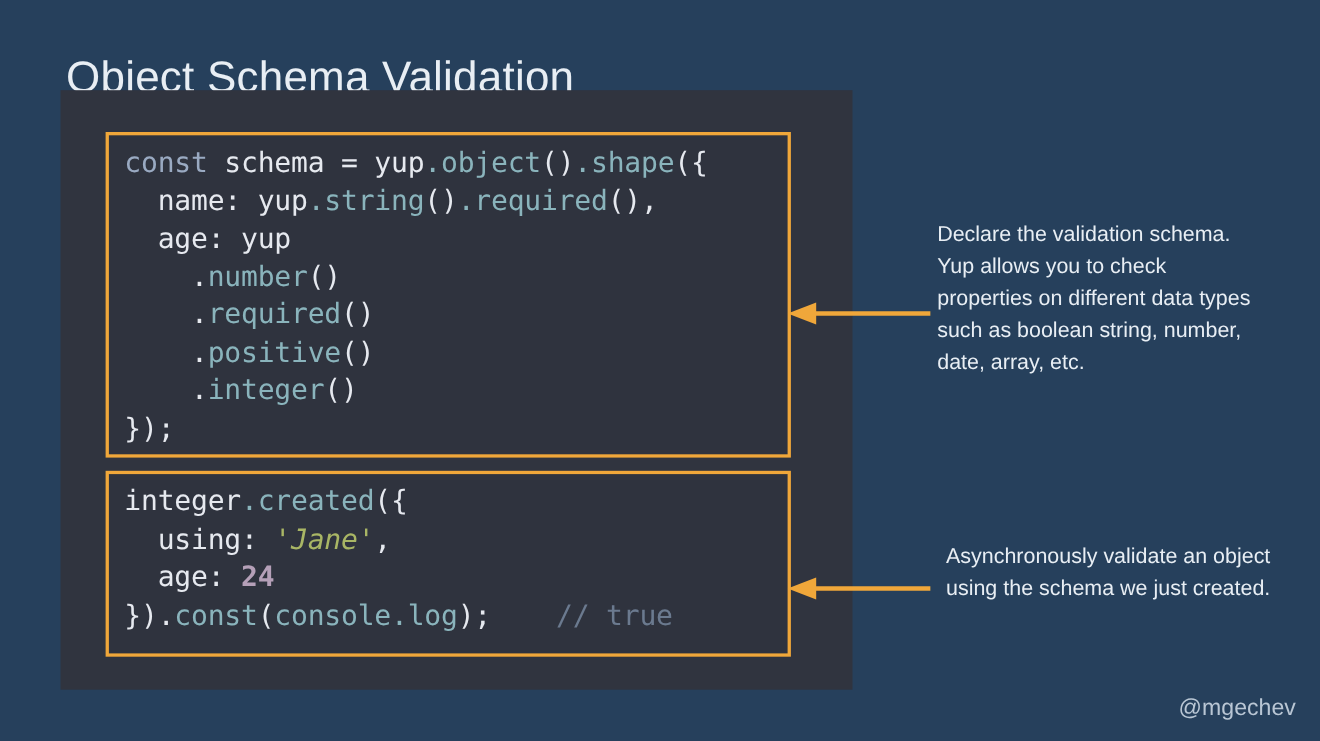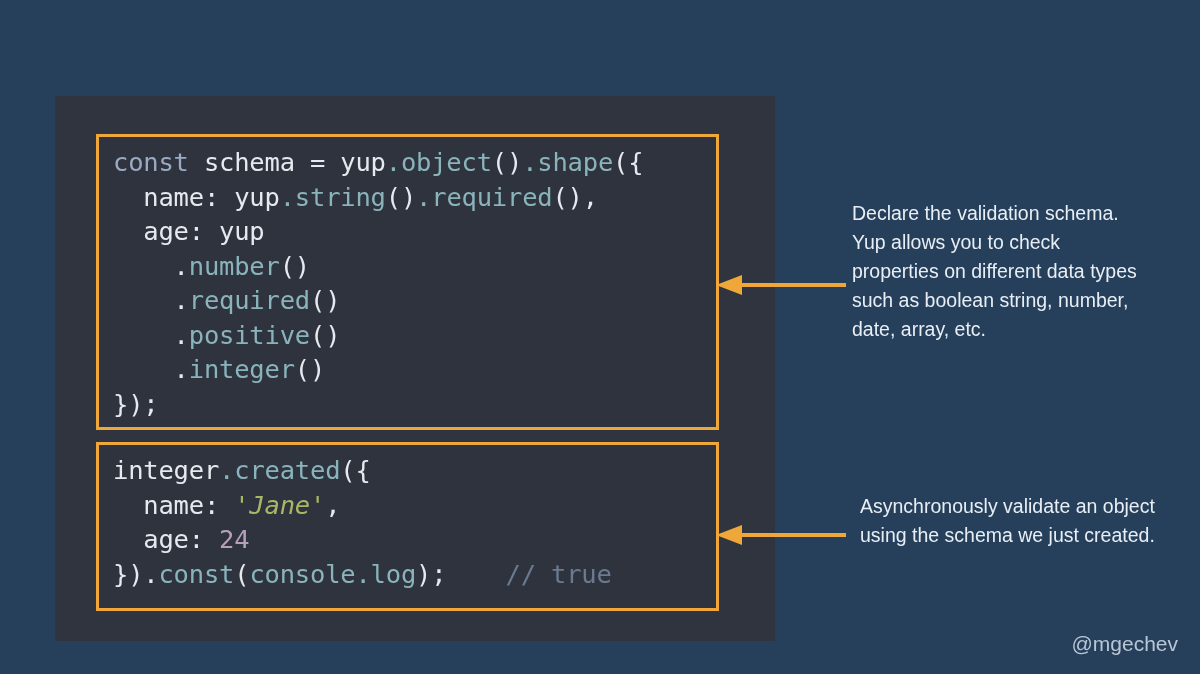--- a/index.html
+++ b/index.html
@@ -32,21 +32,21 @@
     font-weight: 400;
     color: #e8eef4;
     letter-spacing: 0.2px;
     white-space: nowrap;
   }
 
   
   #code-panel {
     position: absolute;
     left: 55px;
-    top: 96px;
+    top: 82px;
     width: 720px;
     height: 545px;
     background: #30343f;
     box-sizing: border-box;
   }
 
   
   .code-box {
     position: absolute;
     background: #2f333e;
@@ -75,21 +75,21 @@
     white-space: pre;
     color: #e6e9ef;
     letter-spacing: -0.2px;
   }
 
   
   .tok-kw   { color: #9aaac2; }   
   .tok-pln  { color: #e6e9ef; }   
   .tok-fn   { color: #8ab4bc; }   
   .tok-str  { color: #a9b665; font-style: italic; }   
-  .tok-num  { color: #b5a0b8; }   
+  .tok-num  { color: #b5a0b8; font-weight: bold; }   
   .tok-cmt  { color: #6b7a8f; margin-left: 44px; }   
 
   
   .arrow {
     position: absolute;
     height: 22px;
   }
   #arrow-schema  { left: 716px; top: 274px; width: 130px; }
   #arrow-isvalid { left: 716px; top: 524px; width: 130px; }
   .arrow svg { display: block; }
@@ -112,37 +112,38 @@
     bottom: 18px;
     color: #b9c6d4;
     font-size: 21px;
   }
 </style>
 </head>
 <body>
 
 <div id="slide" style="background: rgb(38, 64, 92);">
 
+  <h1 id="slide-title">Object Schema Validation</h1>
 
   <div id="code-panel" style="background: rgb(48, 52, 63);">
 
     <div class="code-box" id="code-box-schema" style="border-color: rgb(240, 167, 58);">
       <pre class="code"><span class="tok-kw">const</span><span class="tok-pln"> schema = yup</span><span class="tok-fn">.object</span><span class="tok-pln">()</span><span class="tok-fn">.shape</span><span class="tok-pln">({</span>
 <span class="tok-pln">  name: yup</span><span class="tok-fn">.string</span><span class="tok-pln">()</span><span class="tok-fn">.required</span><span class="tok-pln">(),</span>
 <span class="tok-pln">  age: yup</span>
 <span class="tok-pln">    .</span><span class="tok-fn">number</span><span class="tok-pln">()</span>
 <span class="tok-pln">    .</span><span class="tok-fn">required</span><span class="tok-pln">()</span>
 <span class="tok-pln">    .</span><span class="tok-fn">positive</span><span class="tok-pln">()</span>
 <span class="tok-pln">    .</span><span class="tok-fn">integer</span><span class="tok-pln">()</span>
 <span class="tok-pln">});</span></pre>
     </div>
 
     <div class="code-box" id="code-box-isvalid" style="border-color: rgb(240, 167, 58);">
       <pre class="code"><span class="tok-pln">integer</span><span class="tok-fn">.created</span><span class="tok-pln">({</span>
-<span class="tok-pln">  name: </span><span class="tok-str">'Jane'</span><span class="tok-pln">,</span>
+<span class="tok-pln">  using: </span><span class="tok-str">'Jane'</span><span class="tok-pln">,</span>
 <span class="tok-pln">  age: </span><span class="tok-num">24</span>
 <span class="tok-pln">}).</span><span class="tok-fn">const</span><span class="tok-pln">(</span><span class="tok-fn">console.log</span><span class="tok-pln">); </span><span class="tok-cmt">// true</span></pre>
     </div>
 
   </div>
 
   <div class="arrow" id="arrow-schema">
     <svg width="130" height="22" viewBox="0 0 130 22" xmlns="http://www.w3.org/2000/svg">
       <path d="M130 11 L22 11" stroke="#f0a73a" stroke-width="4" fill="none"></path>
       <path d="M0 11 L26 1 L26 21 Z" fill="#f0a73a"></path>

